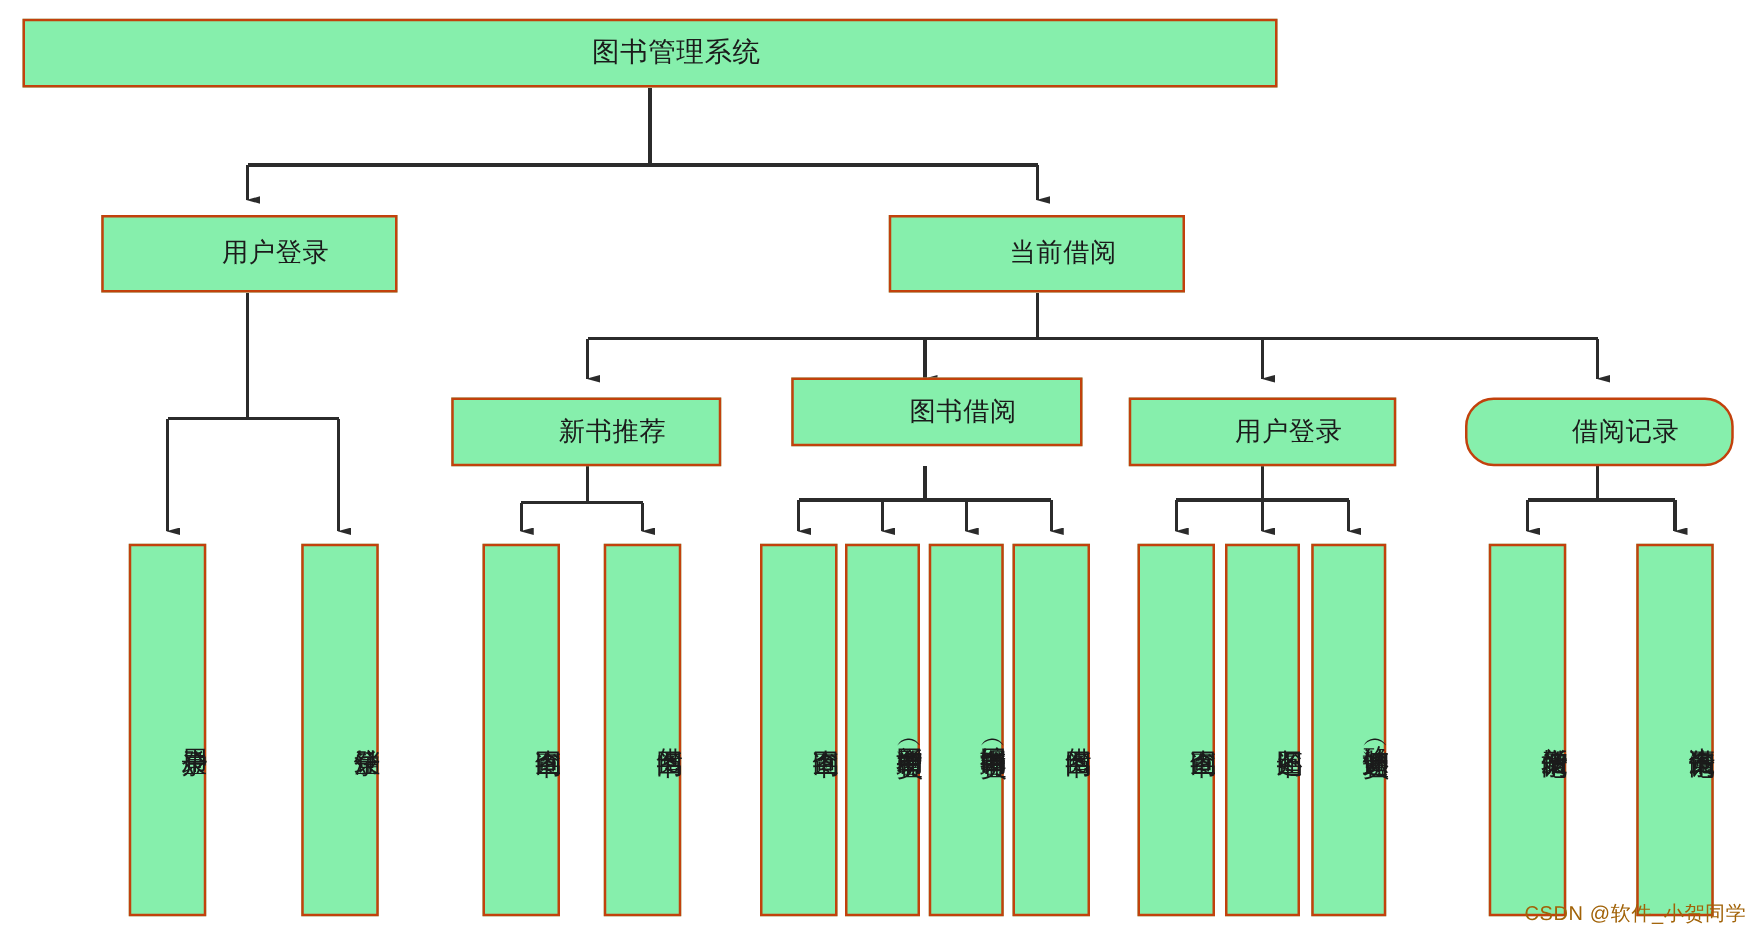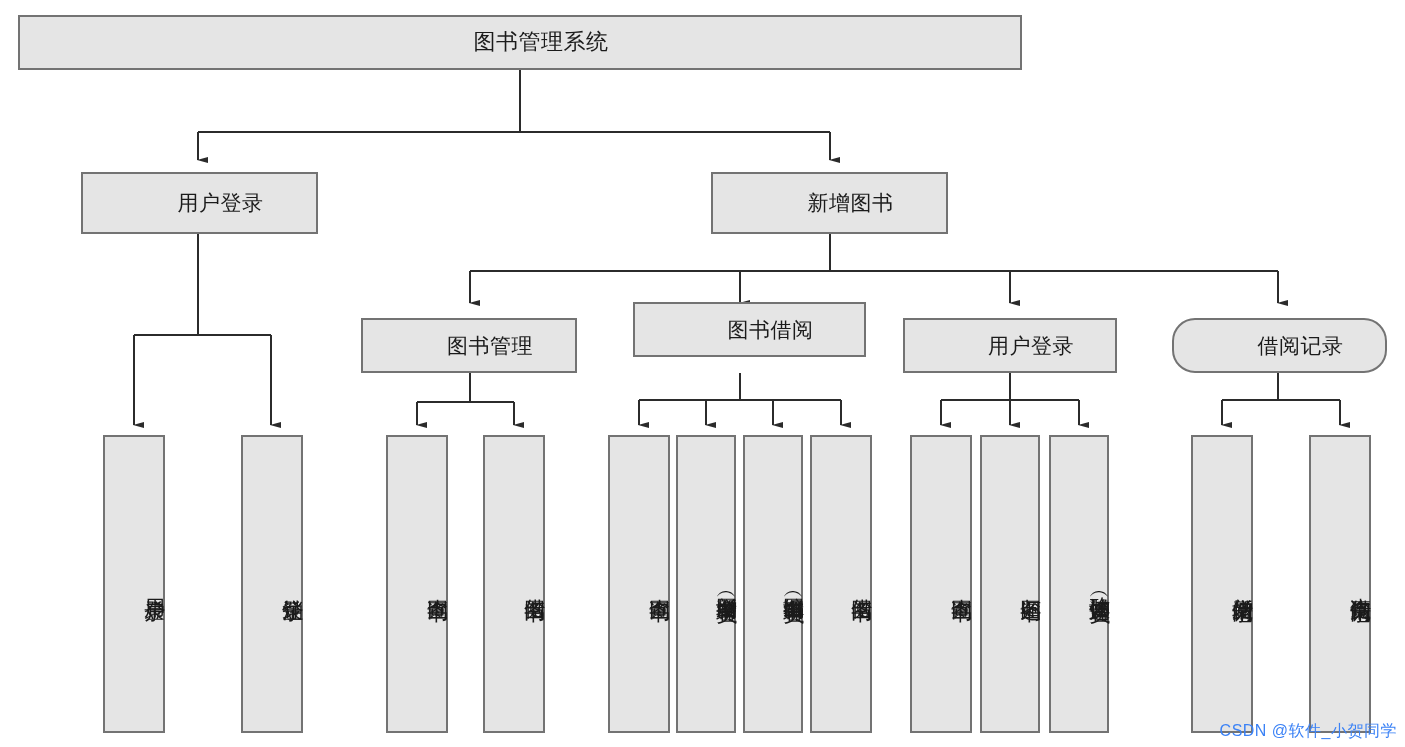--- a/index.html
+++ b/index.html
@@ -21,22 +21,22 @@
   #diagram-svg {
     position: absolute;
     left: 0;
     top: 0;
     width: 1405px;
     height: 747px;
   }
   .node {
     position: absolute;
     box-sizing: border-box;
-    border: 2px solid #737373;
-    background: #e5e5e5;
+    border: 2px solid #c2410c;
+    background: #86efac;
     display: flex;
     align-items: center;
     justify-content: center;
     color: #1b1b1b;
     padding-left: 42px;
   }
   .node-label {
     display: block;
     text-align: center;
     line-height: 1.22;
@@ -59,21 +59,21 @@
     font-size: 21px;
     line-height: 1.30;
     letter-spacing: 1px;
     max-height: 100%;
   }
   #watermark {
     position: absolute;
     right: 8px;
     bottom: 5px;
     font-size: 16px;
-    color: #3b82f6;
+    color: #a16207;
     letter-spacing: 0.5px;
     white-space: nowrap;
     pointer-events: none;
   }
 </style>
 </head>
 <body>
 
 <div id="diagram-root">
 
@@ -132,25 +132,25 @@
 
   <div class="node horizontal root" style="left:18px; top:15px; width:1004px; height:55px;">
     <span class="node-label">图书管理系统</span>
   </div>
 
   <div class="node horizontal" style="left:81px; top:172px; width:237px; height:62px;">
     <span class="node-label">用户登录</span>
   </div>
 
   <div class="node horizontal" style="left:711px; top:172px; width:237px; height:62px;">
-    <span class="node-label">新增图书</span>
+    <span class="node-label">当前借阅</span>
   </div>
 
   <div class="node horizontal" style="left:361px; top:318px; width:216px; height:55px;">
-    <span class="node-label">图书管理</span>
+    <span class="node-label">新书推荐</span>
   </div>
 
   <div class="node horizontal" style="left:633px; top:302px; width:233px; height:55px;">
     <span class="node-label">图书借阅</span>
   </div>
 
   <div class="node horizontal" style="left:903px; top:318px; width:214px; height:55px;">
     <span class="node-label">用户登录</span>
   </div>
 

